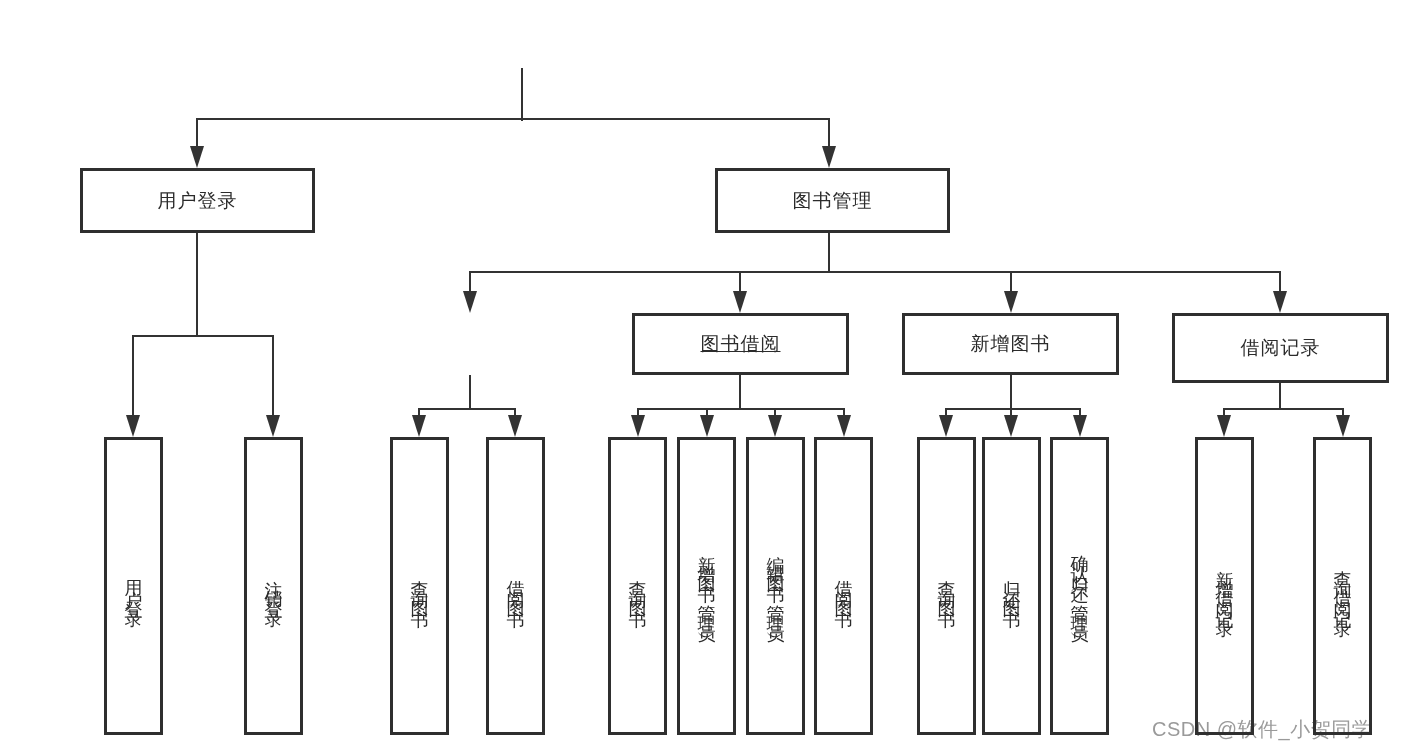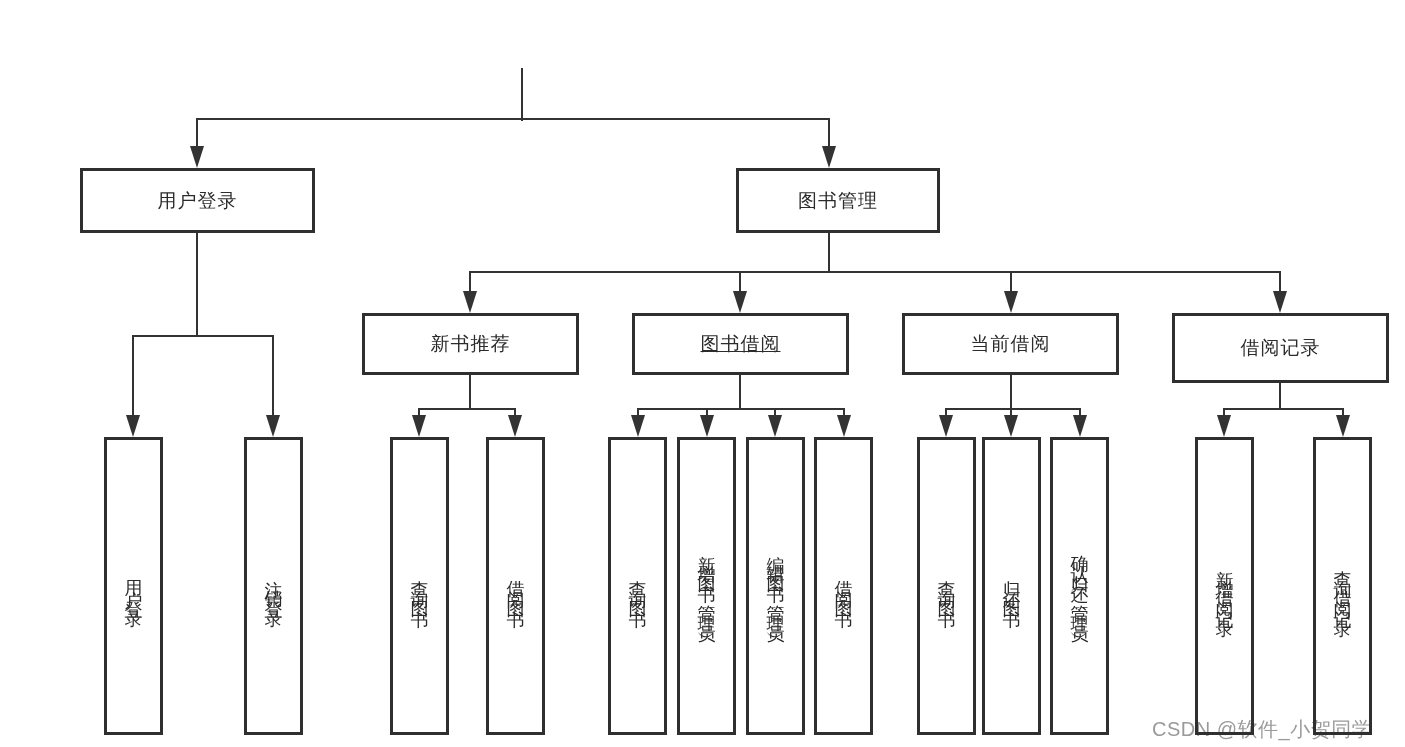--- a/index.html
+++ b/index.html
@@ -81,43 +81,42 @@
 
 
   <div class="line vline" style="left:521px; top:68px; height:53px;"></div>
   <div class="line hline" style="left:196px; top:118px; width:634px;"></div>
   <div class="line vline" style="left:196px; top:118px; height:30px;"></div>
   <div class="arrow" style="left:190px; top:146px;"></div>
   <div class="line vline" style="left:828px; top:118px; height:30px;"></div>
   <div class="arrow" style="left:822px; top:146px;"></div>
 
   <div class="hbox" style="left:80px; top:168px; width:235px; height:65px;">用户登录</div>
-  <div class="hbox" style="left:736px; top:168px; width:204px; height:65px;">图书管理</div>
+  <div class="hbox" style="left:715px; top:168px; width:235px; height:65px;">图书管理</div>
 
   <div class="line vline" style="left:196px; top:233px; height:104px;"></div>
   <div class="line hline" style="left:132px; top:335px; width:142px;"></div>
   <div class="line vline" style="left:132px; top:335px; height:83px;"></div>
   <div class="arrow" style="left:126px; top:415px;"></div>
   <div class="line vline" style="left:272px; top:335px; height:83px;"></div>
   <div class="arrow" style="left:266px; top:415px;"></div>
 
   <div class="line vline" style="left:828px; top:233px; height:40px;"></div>
   <div class="line hline" style="left:469px; top:271px; width:812px;"></div>
   <div class="line vline" style="left:469px; top:271px; height:24px;"></div>
   <div class="arrow" style="left:463px; top:291px;"></div>
   <div class="line vline" style="left:739px; top:271px; height:24px;"></div>
   <div class="arrow" style="left:733px; top:291px;"></div>
   <div class="line vline" style="left:1010px; top:271px; height:24px;"></div>
   <div class="arrow" style="left:1004px; top:291px;"></div>
   <div class="line vline" style="left:1279px; top:271px; height:24px;"></div>
   <div class="arrow" style="left:1273px; top:291px;"></div>
 
-  <div class="hbox" style="left:362px; top:313px; width:217px; height:62px;">新书推荐</div>
   <div class="hbox" style="left:632px; top:313px; width:217px; height:62px;text-decoration:underline;">图书借阅</div>
-  <div class="hbox" style="left:902px; top:313px; width:217px; height:62px;">当前借阅</div>
+  <div class="hbox" style="left:902px; top:313px; width:217px; height:62px;">新增图书</div>
   <div class="hbox" style="left:1172px; top:313px; width:217px; height:70px;">借阅记录</div>
 
   <div class="line vline" style="left:469px; top:375px; height:35px;"></div>
   <div class="line hline" style="left:418px; top:408px; width:98px;"></div>
   <div class="line vline" style="left:418px; top:408px; height:10px;"></div>
   <div class="arrow" style="left:412px; top:415px;"></div>
   <div class="line vline" style="left:514px; top:408px; height:10px;"></div>
   <div class="arrow" style="left:508px; top:415px;"></div>
 
   <div class="line vline" style="left:739px; top:375px; height:35px;"></div>

